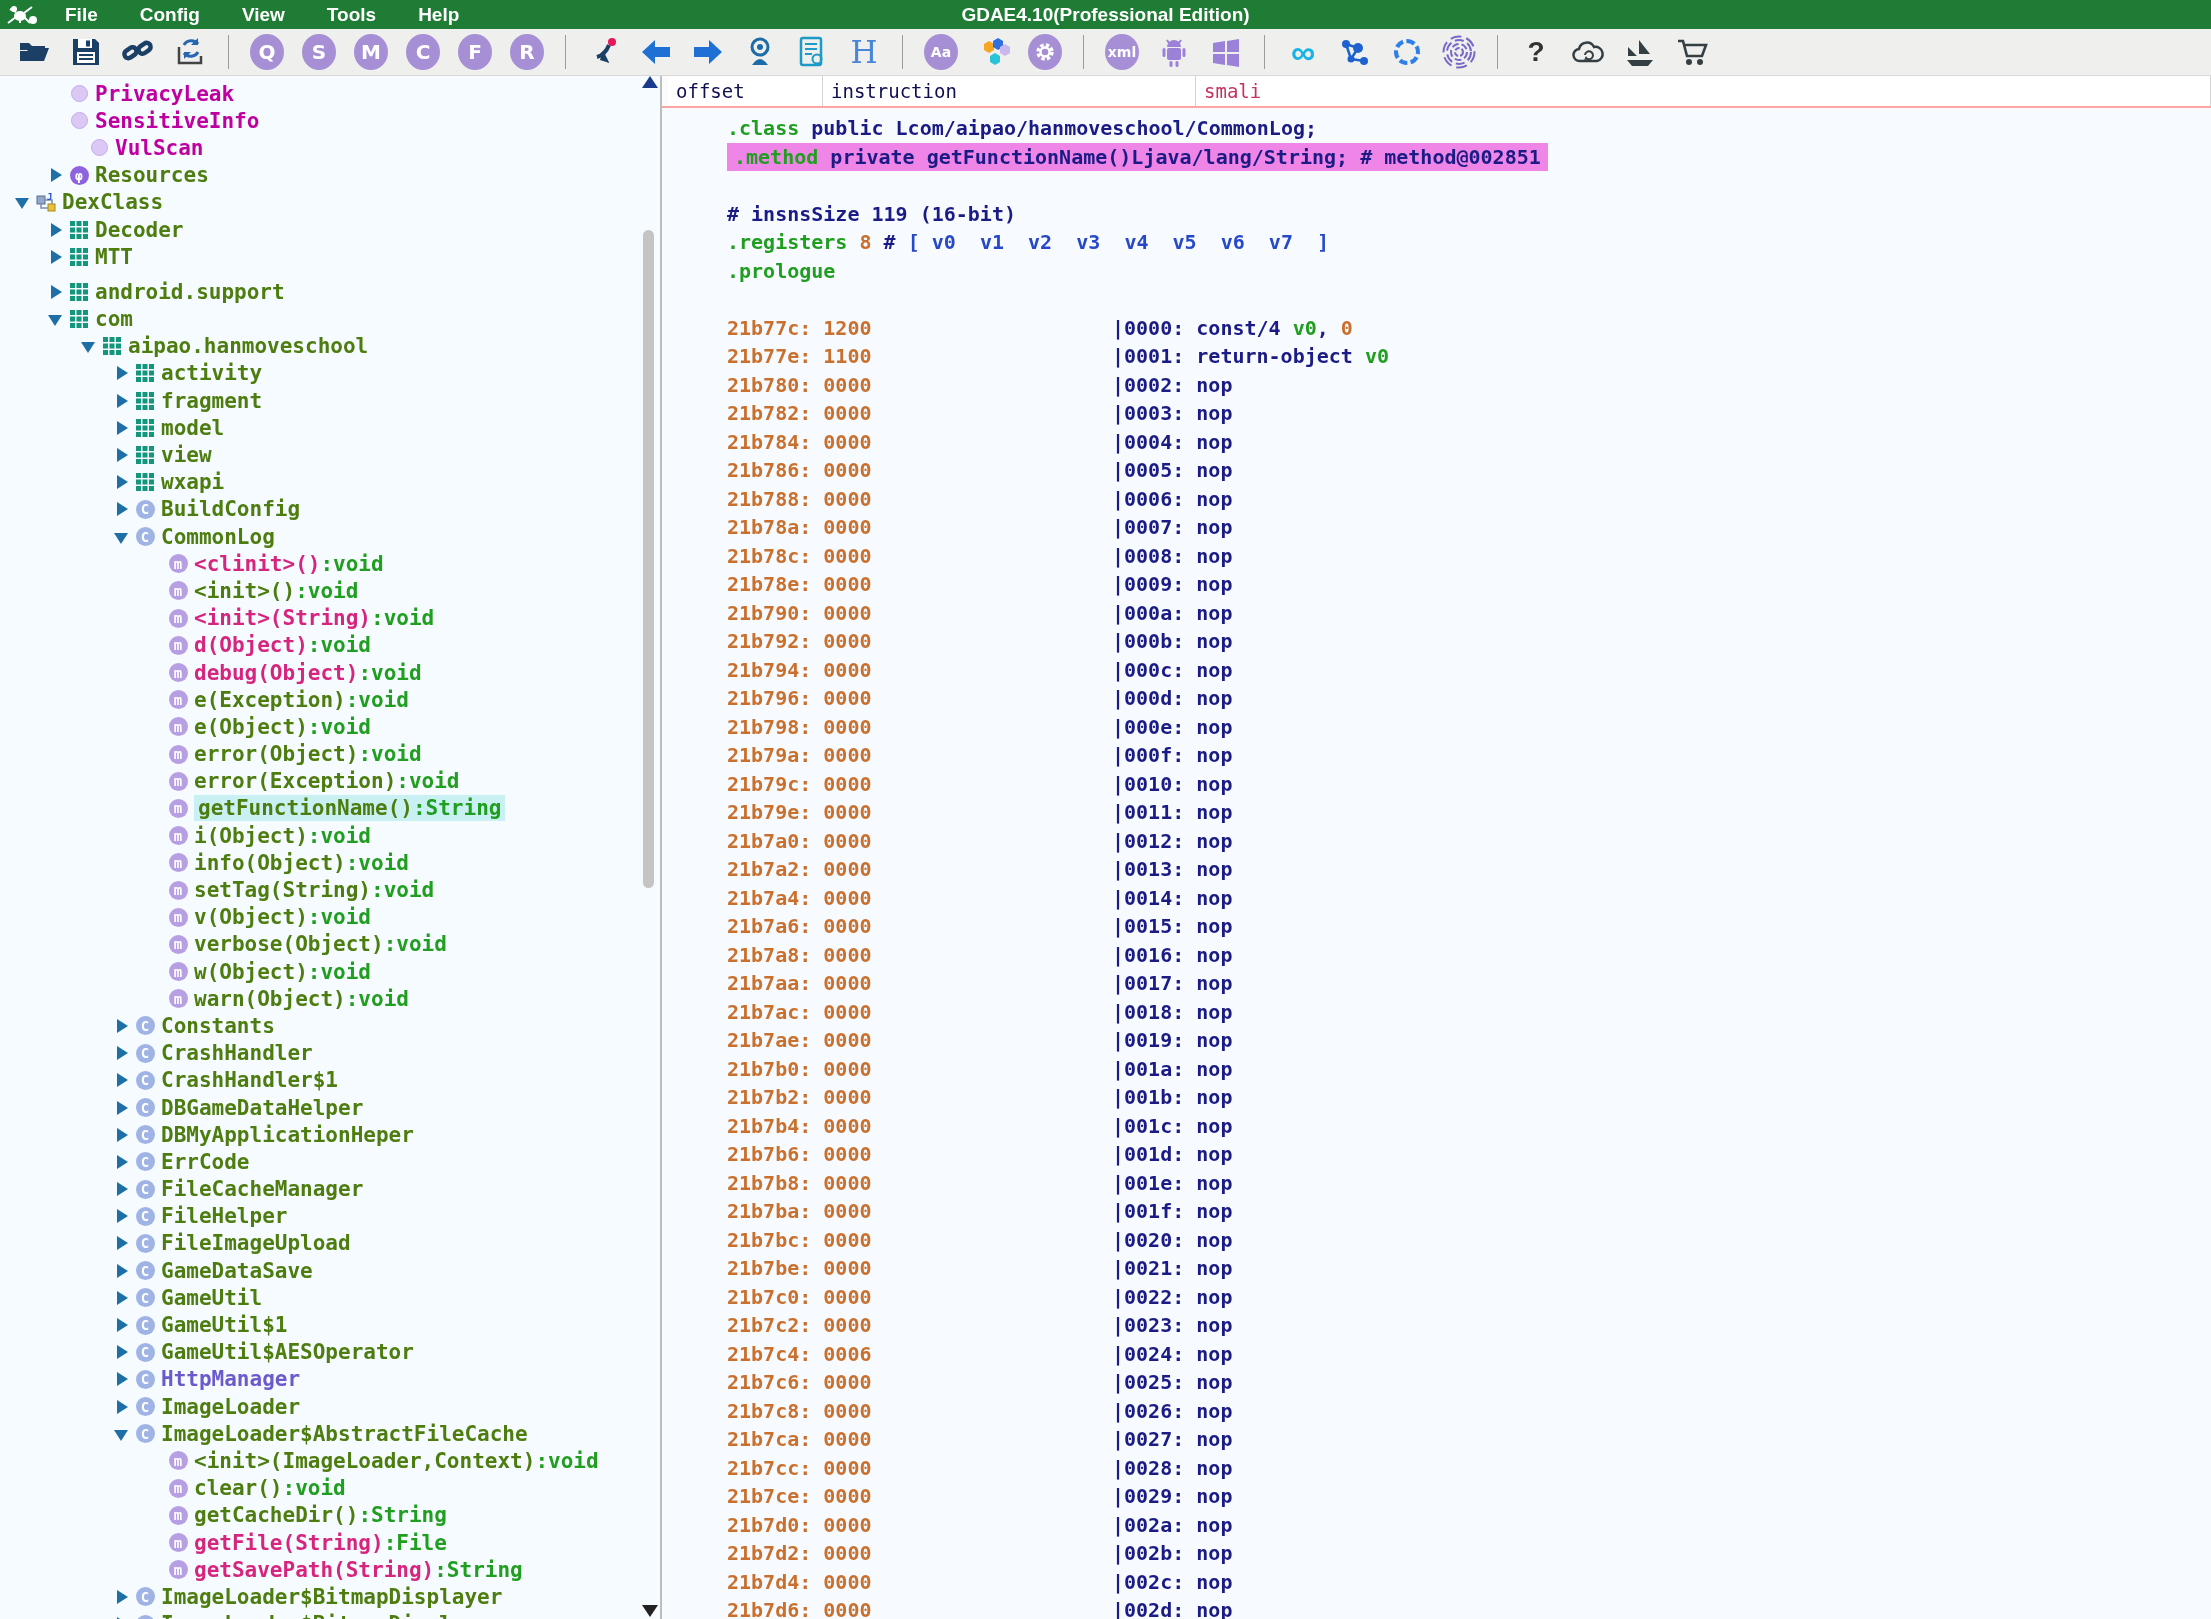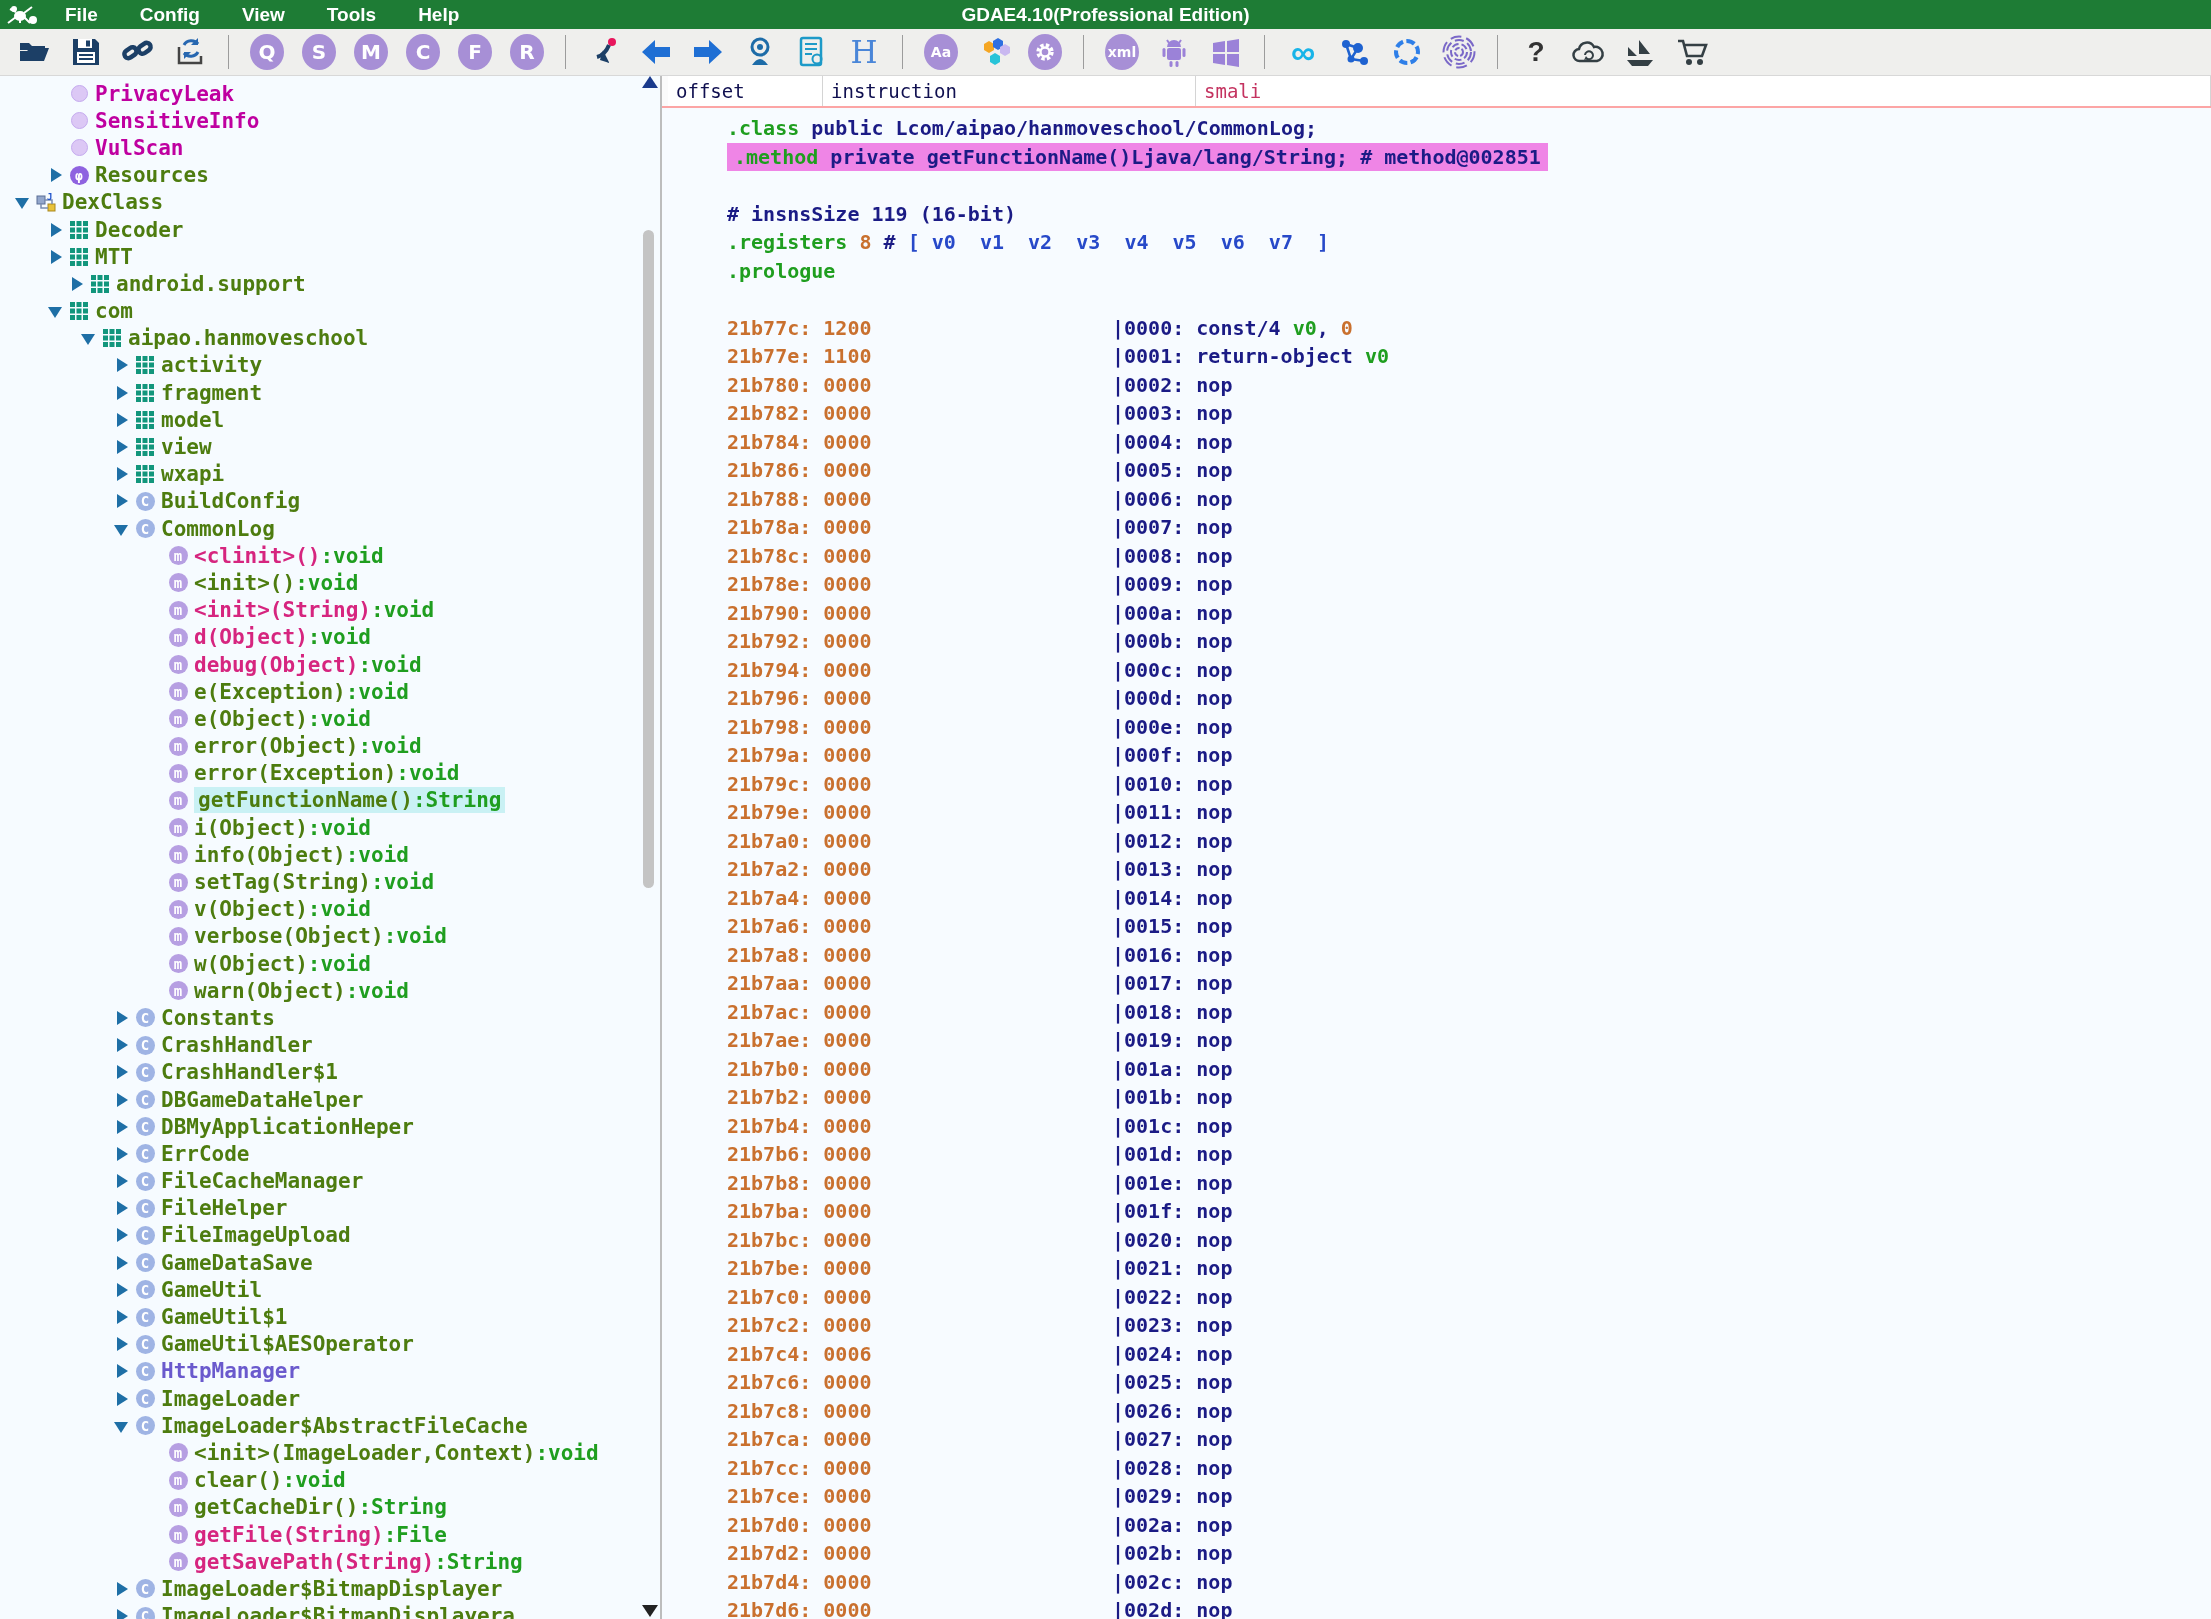--- a/index.html
+++ b/index.html
@@ -279,21 +279,21 @@
       </div>
     </div>
   </div>
 
 <div class="content">
 
   <div class="tree-panel">
     <div class="tree-rows" id="tree-rows">
         <div class="tree-row" style="padding-left: 47px;"><span class="arr"></span><span class="ico"><span class="ico-dot"></span></span><span><span class="t-mag">PrivacyLeak</span></span></div>
         <div class="tree-row" style="padding-left: 47px;"><span class="arr"></span><span class="ico"><span class="ico-dot"></span></span><span><span class="t-mag">SensitiveInfo</span></span></div>
-        <div class="tree-row" style="padding-left: 47px;"><span class="arr"></span><span class="ico"><span class="ico-dot"></span></span><span><span class="t-mag">VulScan</span></span></div>
+        <div class="tree-row" style="padding-left: 47px; margin-left: 20px;"><span class="arr"></span><span class="ico"><span class="ico-dot"></span></span><span><span class="t-mag">VulScan</span></span></div>
         <div class="tree-row" style="padding-left: 47px;"><span class="arr arr-right"></span><span class="ico"><span class="circ circ-res">φ</span></span><span><span class="t-navy">Resources</span></span></div>
         <div class="tree-row" style="padding-left: 14px;"><span class="arr arr-down"></span><span class="ico"><svg width="20" height="20" viewBox="0 0 20 20">
               <rect x="1" y="4" width="8" height="8" fill="#93a7cc" stroke="#5a6f96"></rect>
               <rect x="12" y="12" width="7" height="7" fill="#e8c23a" stroke="#a8881f"></rect>
               <path d="M5 12 v4 h7 M9 8 h7 v4" stroke="#7a8db0" fill="none" stroke-width="1.5"></path>
               <text x="11" y="8" font-size="9" font-weight="bold" fill="#2255cc" font-family="DejaVu Sans Mono,monospace">J</text>
             </svg></span><span><span class="t-navy">DexClass</span></span></div>
         <div class="tree-row" style="padding-left: 47px;"><span class="arr arr-right"></span><span class="ico"><svg width="20" height="20" viewBox="0 0 20 20">
               <g fill="#12967c">
                 <rect x="1" y="1" width="5" height="5"></rect>
@@ -313,21 +313,21 @@
                 <rect x="7.5" y="1" width="5" height="5"></rect>
                 <rect x="14" y="1" width="5" height="5"></rect>
                 <rect x="1" y="7.5" width="5" height="5"></rect>
                 <rect x="7.5" y="7.5" width="5" height="5"></rect>
                 <rect x="14" y="7.5" width="5" height="5"></rect>
                 <rect x="1" y="14" width="5" height="5"></rect>
                 <rect x="7.5" y="14" width="5" height="5"></rect>
                 <rect x="14" y="14" width="5" height="5"></rect>
               </g>
             </svg></span><span><span class="t-navy">MTT</span></span></div>
-        <div class="tree-row" style="padding-left: 68px;"><span class="arr arr-right"></span><span class="ico"><svg width="20" height="20" viewBox="0 0 20 20">
+        <div class="tree-row" style="padding-left: 47px; margin-top: 8px;"><span class="arr arr-right"></span><span class="ico"><svg width="20" height="20" viewBox="0 0 20 20">
               <g fill="#12967c">
                 <rect x="1" y="1" width="5" height="5"></rect>
                 <rect x="7.5" y="1" width="5" height="5"></rect>
                 <rect x="14" y="1" width="5" height="5"></rect>
                 <rect x="1" y="7.5" width="5" height="5"></rect>
                 <rect x="7.5" y="7.5" width="5" height="5"></rect>
                 <rect x="14" y="7.5" width="5" height="5"></rect>
                 <rect x="1" y="14" width="5" height="5"></rect>
                 <rect x="7.5" y="14" width="5" height="5"></rect>
                 <rect x="14" y="14" width="5" height="5"></rect>

